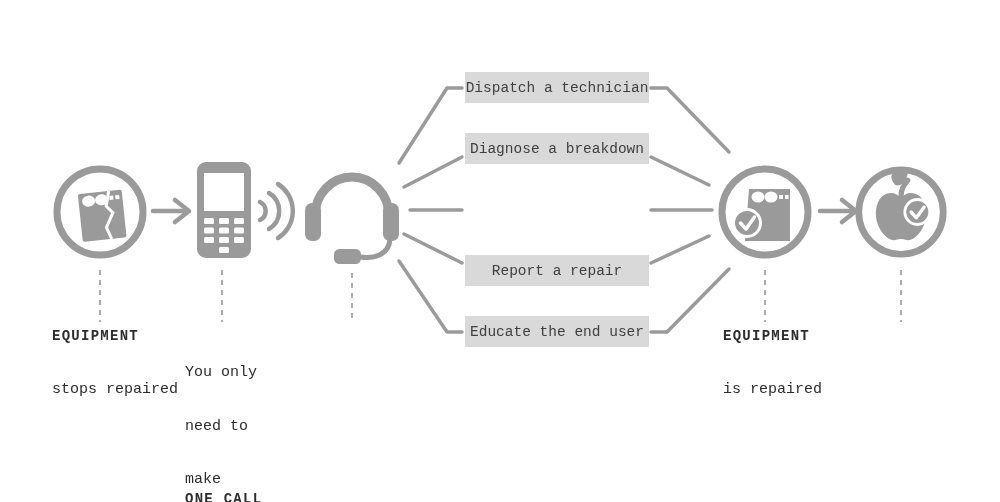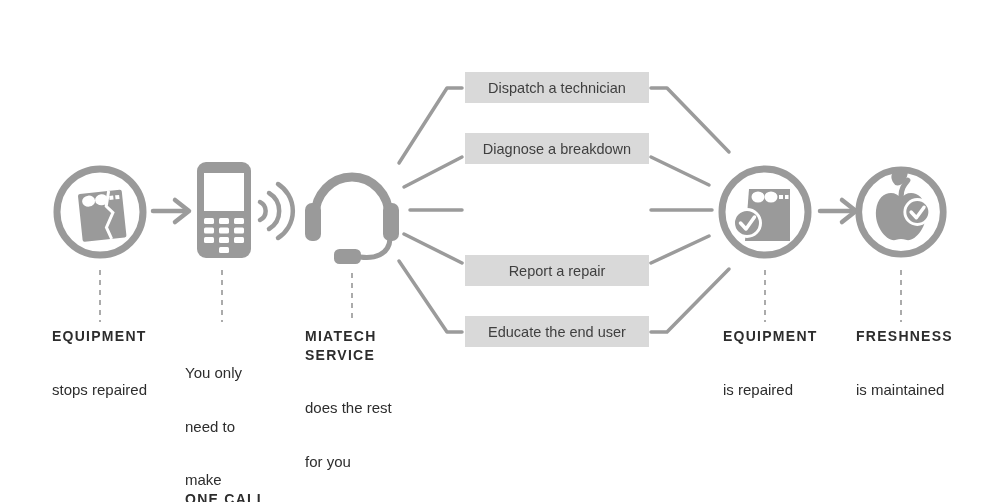--- a/index.html
+++ b/index.html
@@ -1,19 +1,19 @@
 <!DOCTYPE html>
 <html style="--background: #ffffff; --icon: #9a9a9a; --line: #9b9b9b; --dash: #ababab; --box_bg: #d9d9d9; --box_text: #3f3f3f; --text: #2d2d2d;"><head>
 <meta charset="utf-8">
 <style>
   html,body { margin:0; padding:0; background:#fff; }
   .canvas {
     position:relative; width:1000px; height:502px;
     background: var(--background, #ffffff);
-    font-family: Liberation Sans, sans-serif;
+    font-family: Liberation Mono, monospace;
     overflow:hidden;
   }
   .layer { position:absolute; left:0; top:0; width:1000px; height:502px; }
   .fan   { stroke: var(--line, #9b9b9b); stroke-width:3.5; fill:none; stroke-linecap:round; stroke-linejoin:round; }
   .dashl { stroke: var(--dash, #ababab); stroke-width:2; stroke-dasharray:5 5; fill:none; }
   .arrow { stroke: var(--line, #9b9b9b); stroke-width:4.5; fill:none; stroke-linecap:round; stroke-linejoin:round; }
   .icon  { position:absolute; color: var(--icon, #9a9a9a); }
   .step-box {
     position:absolute; left:465px; width:184px; height:31px;
     background: var(--box_bg, #d9d9d9);
@@ -146,30 +146,20 @@
     <span class="cap-line">stops repaired</span>
   </div>
 
   <div class="caption" style="left:185px; top:329px;">
     <span class="cap-line">You only</span>
     <span class="cap-line">need to</span>
     <span class="cap-line">make</span>
     <span class="cap-bold">ONE CALL</span>
   </div>
 
-  <div class="caption" style="left:305px; top:327px;">
-    <span class="cap-bold">MIATECH</span>
-    <span class="cap-bold">SERVICE</span>
-    <span class="cap-line">does the rest</span>
-    <span class="cap-line">for you</span>
-  </div>
 
   <div class="caption" style="left:723px; top:327px;">
     <span class="cap-bold">EQUIPMENT</span>
     <span class="cap-line">is repaired</span>
   </div>
 
-  <div class="caption" style="left:856px; top:327px;">
-    <span class="cap-bold">FRESHNESS</span>
-    <span class="cap-line">is maintained</span>
-  </div>
 
 </div>
 
 </body></html>

